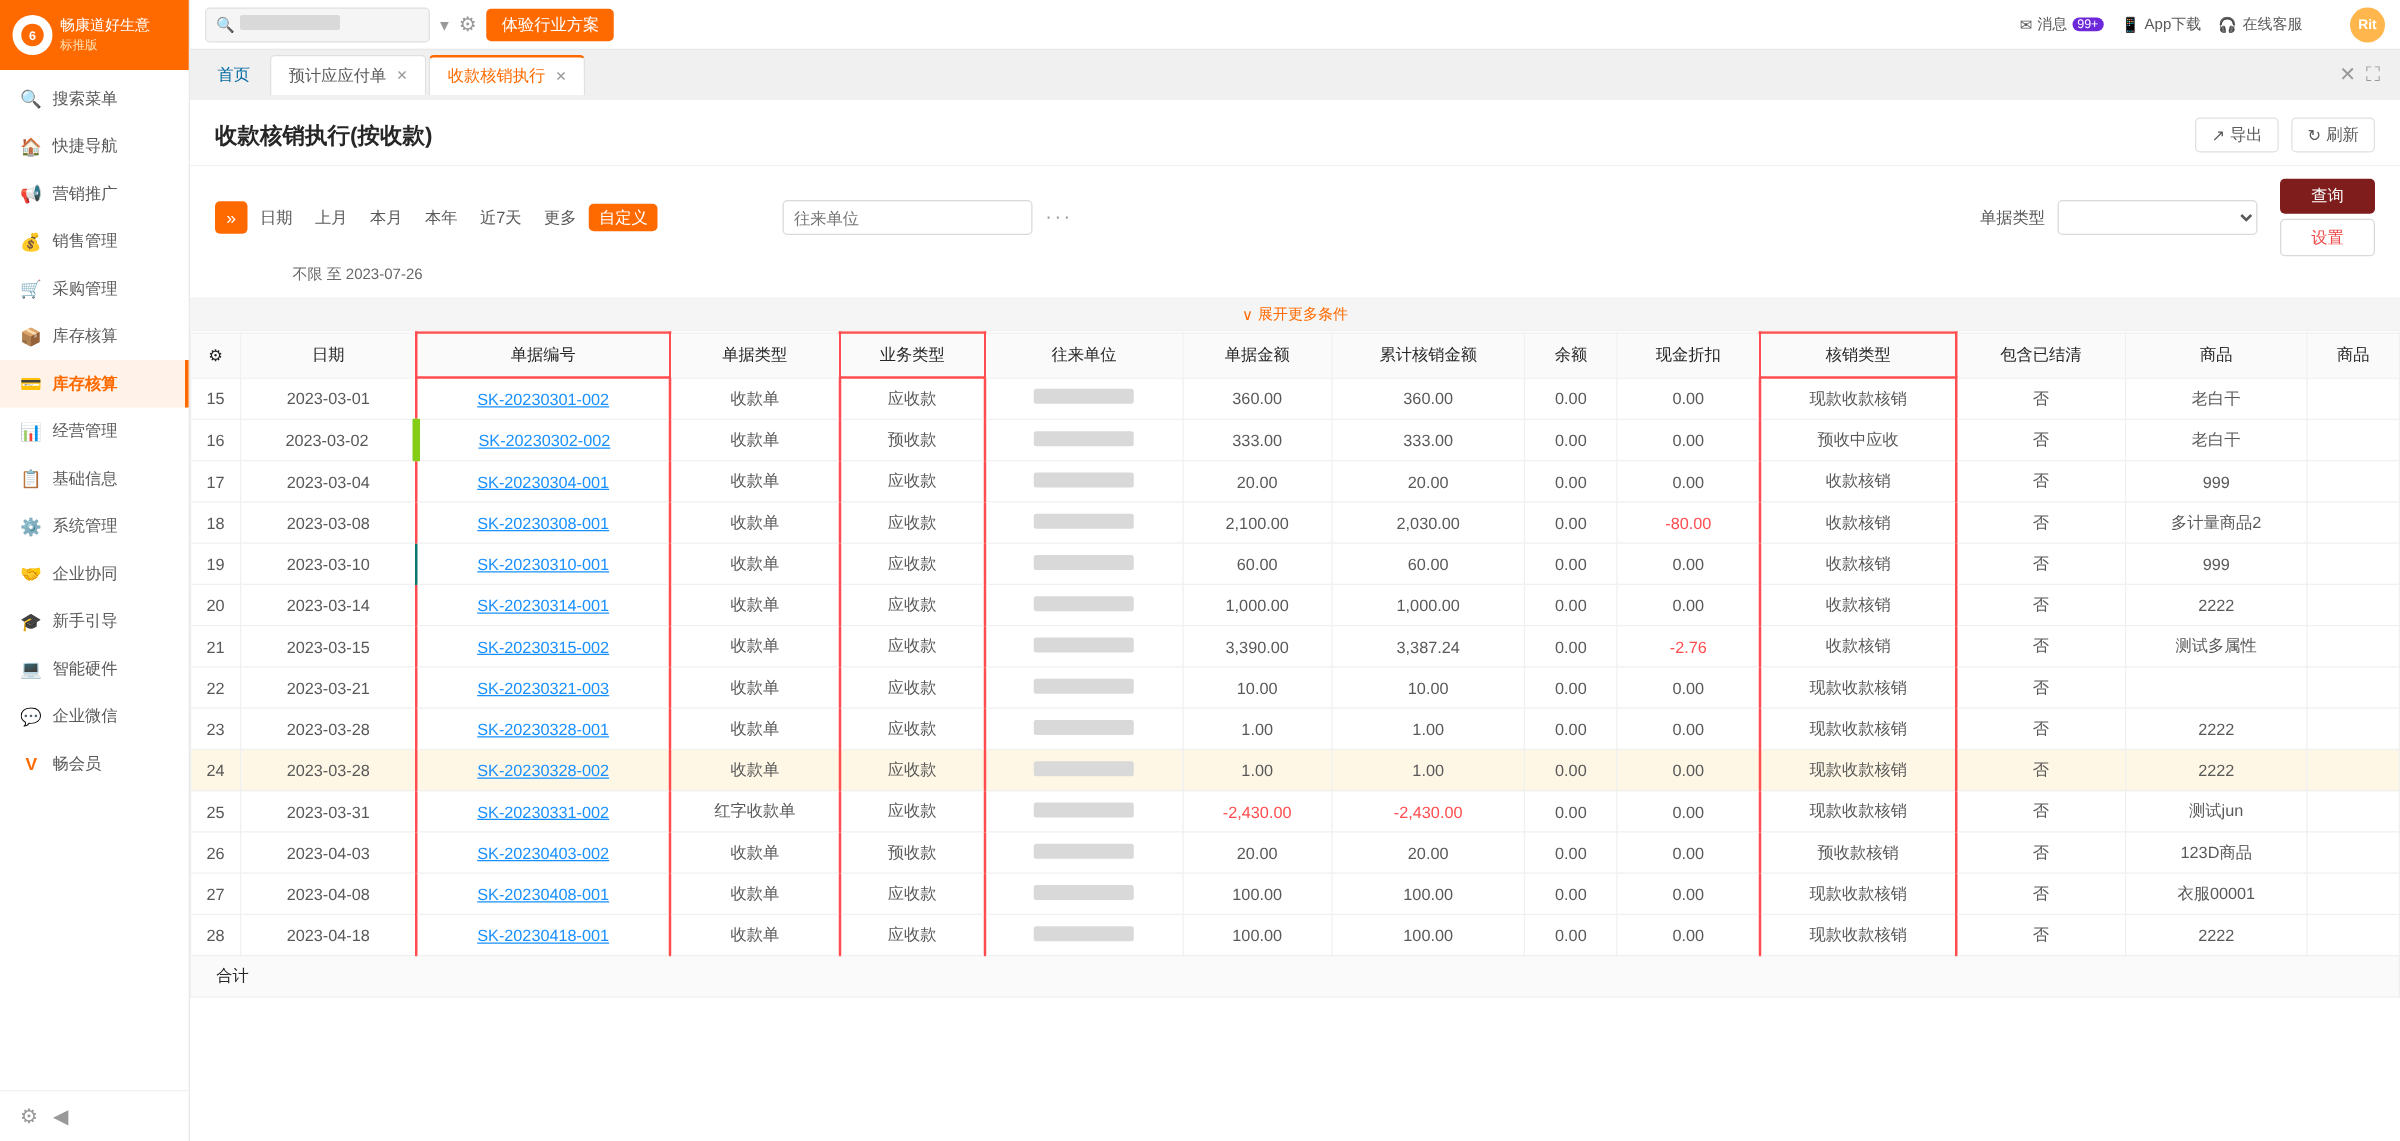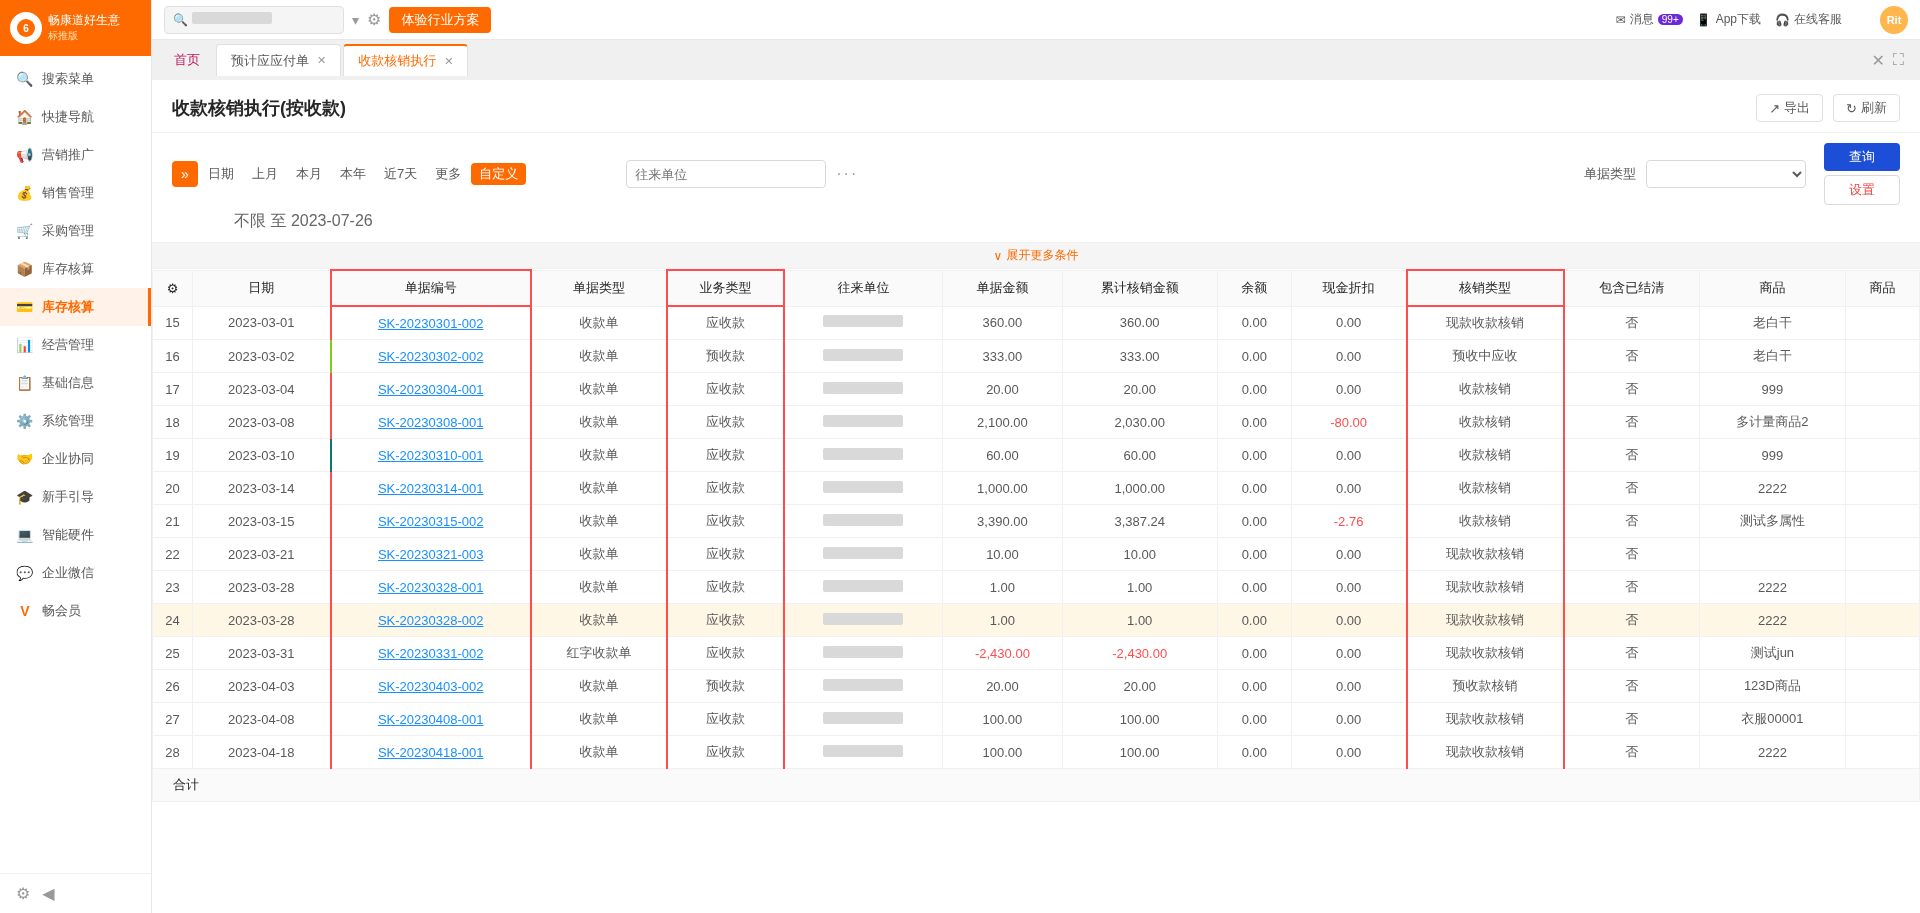--- a/index.html
+++ b/index.html
@@ -29,21 +29,21 @@
     .topbar-btn { background: #ff6a00; color: #fff; border: none; border-radius: 4px; padding: 4px 12px; font-size: 13px; cursor: pointer; white-space: nowrap; }
     .topbar-actions { display: flex; align-items: center; gap: 14px; color: #595959; font-size: 12px; }
     .topbar-action { display: flex; align-items: center; gap: 4px; cursor: pointer; }
     .badge { background: #6d28d9; color: #fff; border-radius: 10px; font-size: 10px; padding: 0 4px; min-width: 18px; text-align: center; }
     .topbar-avatar { width: 28px; height: 28px; background: #ffb74d; border-radius: 50%; display: flex; align-items: center; justify-content: center; color: #fff; font-size: 11px; font-weight: bold; margin-left: 24px; }
 
     
     .tabs { height: 40px; background: #f0f0f0; display: flex; align-items: center; padding: 0 8px; gap: 2px; }
     .tab { height: 32px; background: #fff; border-radius: 4px 4px 0 0; padding: 0 14px; display: flex; align-items: center; gap: 6px; font-size: 13px; cursor: pointer; color: #595959; border: 1px solid #e0e0e0; border-bottom: none; }
     .tab.active { background: #fff; color: #ff6a00; border-top: 2px solid #ff6a00; }
-    .tab-home { background: transparent; border: none; color: #be185d; }
+    .tab-home { background: transparent; border: none; color: #0369a1; }
     .tab-close { font-size: 11px; color: #999; cursor: pointer; margin-left: 2px; }
     .tabs-right { margin-left: auto; display: flex; align-items: center; gap: 8px; color: #999; font-size: 16px; cursor: pointer; padding-right: 8px; }
 
     
     .content { flex: 1; overflow: hidden; display: flex; flex-direction: column; background: #f5f5f5; padding: 0; }
 
     
     .page-header { background: #fff; padding: 14px 20px 10px; border-bottom: 1px solid #f0f0f0; display: flex; align-items: center; justify-content: space-between; }
     .page-title { font-size: 18px; font-weight: 600; color: #262626; }
     .page-header-actions { display: flex; gap: 10px; align-items: center; }
@@ -54,23 +54,23 @@
     .filter-bar { background: #fff; padding: 10px 20px; border-bottom: 1px solid #f0f0f0; }
     .filter-row { display: flex; align-items: center; gap: 10px; margin-bottom: 6px; }
     .filter-toggle { width: 26px; height: 26px; background: #ff6a00; border-radius: 4px; display: flex; align-items: center; justify-content: center; cursor: pointer; color: #fff; font-size: 14px; }
     .filter-label { color: #595959; font-size: 13px; white-space: nowrap; }
     .filter-date-opts { display: flex; gap: 2px; align-items: center; justify-content: space-between; }
     .filter-date-opt { padding: 2px 8px; border-radius: 4px; cursor: pointer; color: #595959; font-size: 13px; }
     .filter-date-opt.custom { background: #ff6a00; color: #fff; border-radius: 4px; padding: 2px 8px; }
     .filter-input { border: 1px solid #d9d9d9; border-radius: 4px; height: 28px; padding: 0 8px; font-size: 13px; width: 200px; color: #bbb; outline: none; }
     .filter-select { border: 1px solid #d9d9d9; border-radius: 4px; height: 28px; padding: 0 8px; font-size: 13px; min-width: 160px; color: #595959; outline: none; background: #fff; cursor: pointer; }
     .filter-ellipsis { color: #999; letter-spacing: 2px; font-size: 16px; }
-    .btn-query { background: #1d4ed8; color: #fff; border: none; border-radius: 4px; padding: 5px 16px; font-size: 13px; cursor: pointer; }
+    .btn-query { background: #7f1d1d; color: #fff; border: none; border-radius: 4px; padding: 5px 16px; font-size: 13px; cursor: pointer; }
     .btn-settings { background: #fff; color: #ef4444; border: 1px solid #d9d9d9; border-radius: 4px; padding: 5px 24px; font-size: 13px; cursor: pointer; }
-    .filter-date-sub { font-size: 16px; color: #666; margin-left: 62px; }
+    .filter-date-sub { font-size: 12px; color: #666; margin-left: 62px; }
     .expand-bar { background: #f5f5f5; text-align: center; padding: 4px 0; color: #ff6a00; cursor: pointer; font-size: 12px; border-bottom: 1px solid #f0f0f0; display: flex; align-items: center; justify-content: center; gap: 4px; }
 
     
     .table-container { flex: 1; overflow: auto; background: #fff; margin: 0; }
     table { width: 100%; border-collapse: collapse; font-size: 13px; }
     thead tr { background: #fafafa; }
     th { border: 1px solid #f0f0f0; padding: 8px 10px; text-align: center; color: #262626; font-weight: 500; white-space: nowrap; position: sticky; top: 0; background: #fafafa; z-index: 2; }
     td { border: 1px solid #f0f0f0; padding: 7px 10px; text-align: center; color: #595959; white-space: nowrap; }
     tr.highlighted { background: #fff7e6; }
     .link { color: #1890ff; text-decoration: underline; cursor: pointer; }
@@ -296,21 +296,21 @@
     <td>0.00</td>
     <td class="">0.00</td>
     <td style="border-left:2px solid #ff4d4f;border-right:2px solid #ff4d4f;">现款收款核销</td>
     <td>否</td>
     <td>老白干</td>
     <td></td>
   </tr>
             <tr>
     <td>16</td>
     <td>2023-03-02</td>
-    <td style="border-left:2px solid #84cc16;border-right:2px solid #ff4d4f;">
+    <td style="border-left:6px solid #84cc16;border-right:2px solid #ff4d4f;">
       <a class="link">SK-20230302-002</a>
     </td>
     <td>收款单</td>
     <td style="border-left:2px solid #ff4d4f;border-right:2px solid #ff4d4f;">预收款</td>
     <td><span class="blurred-sm"></span></td>
     <td class="">333.00</td>
     <td class="">333.00</td>
     <td>0.00</td>
     <td class="">0.00</td>
     <td style="border-left:2px solid #ff4d4f;border-right:2px solid #ff4d4f;">预收中应收</td>

